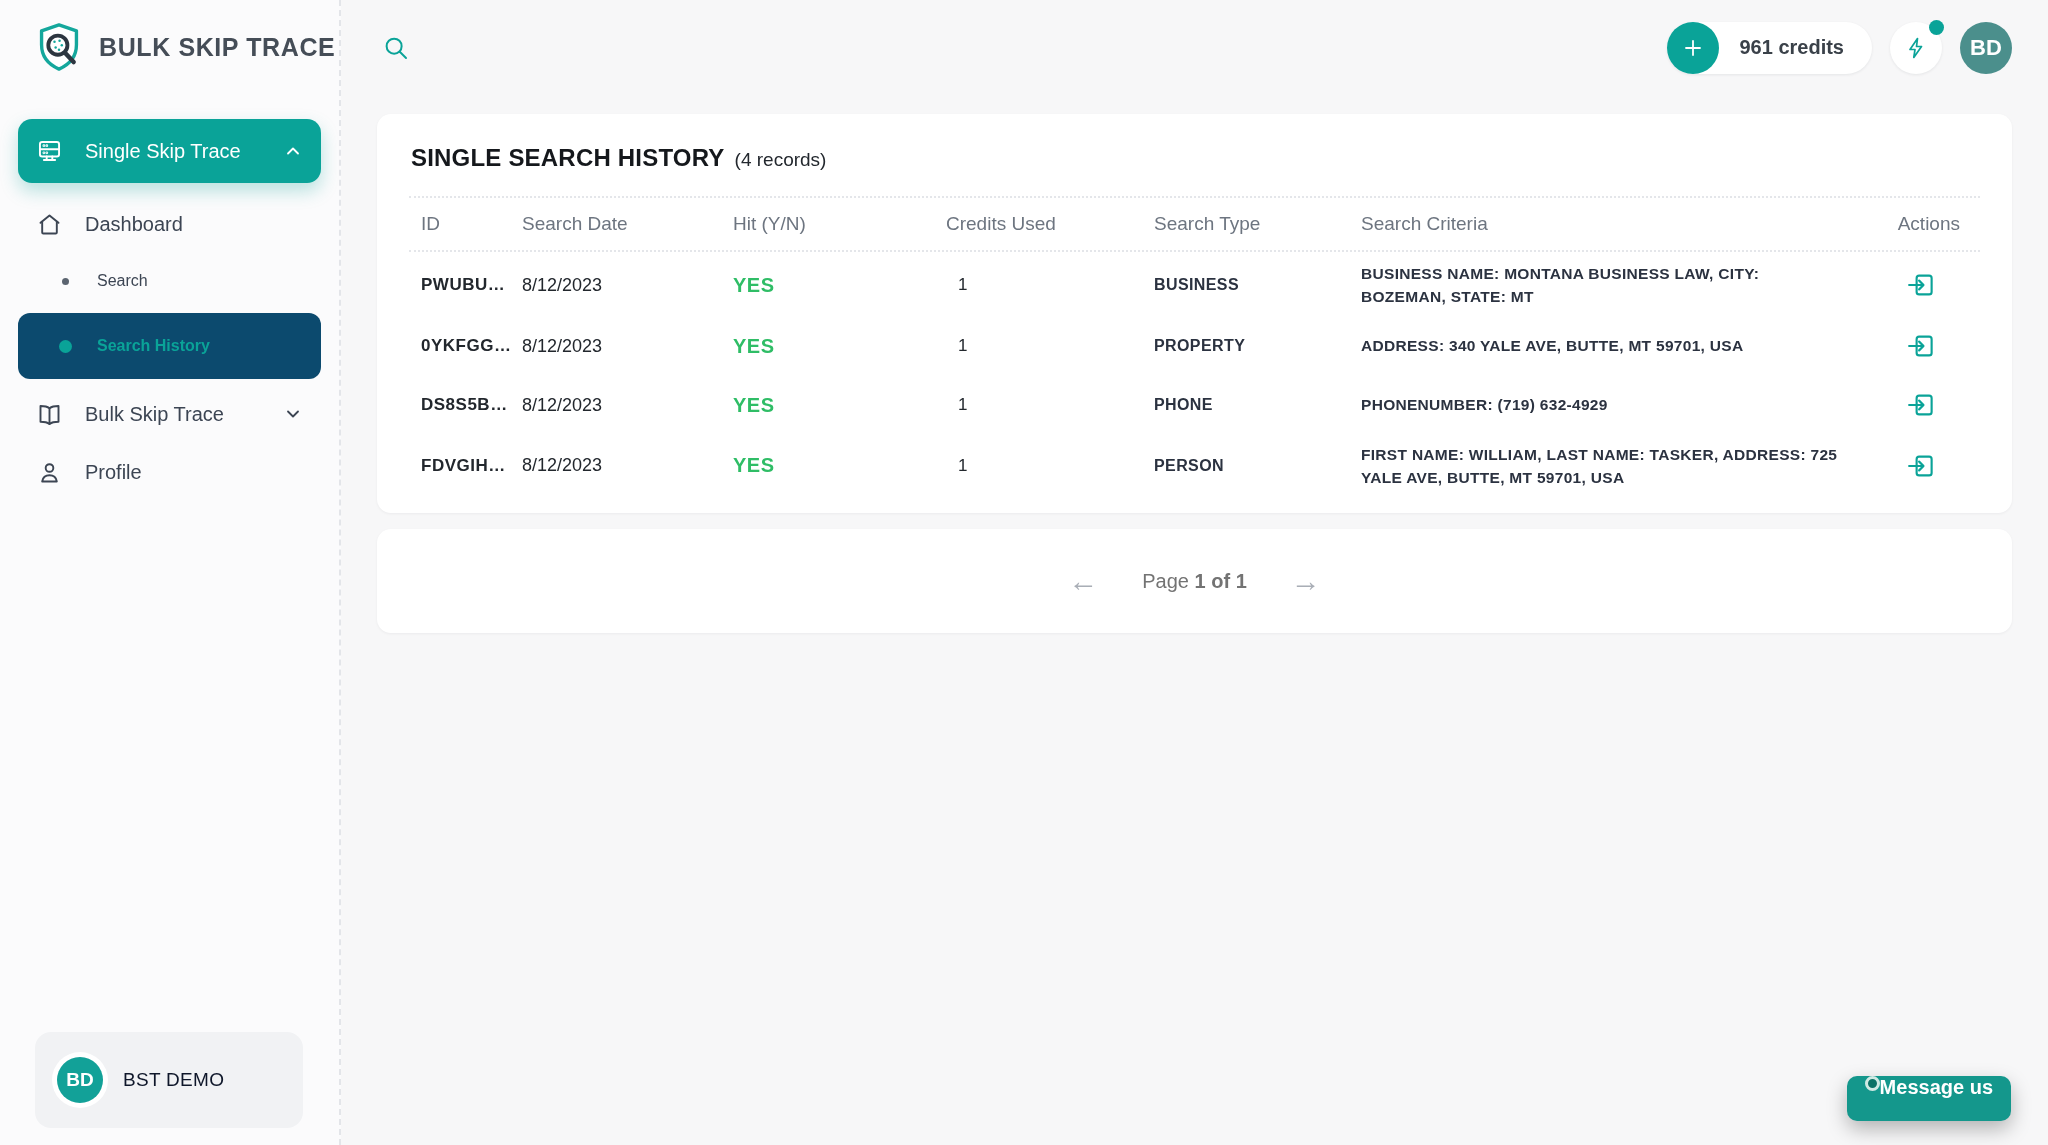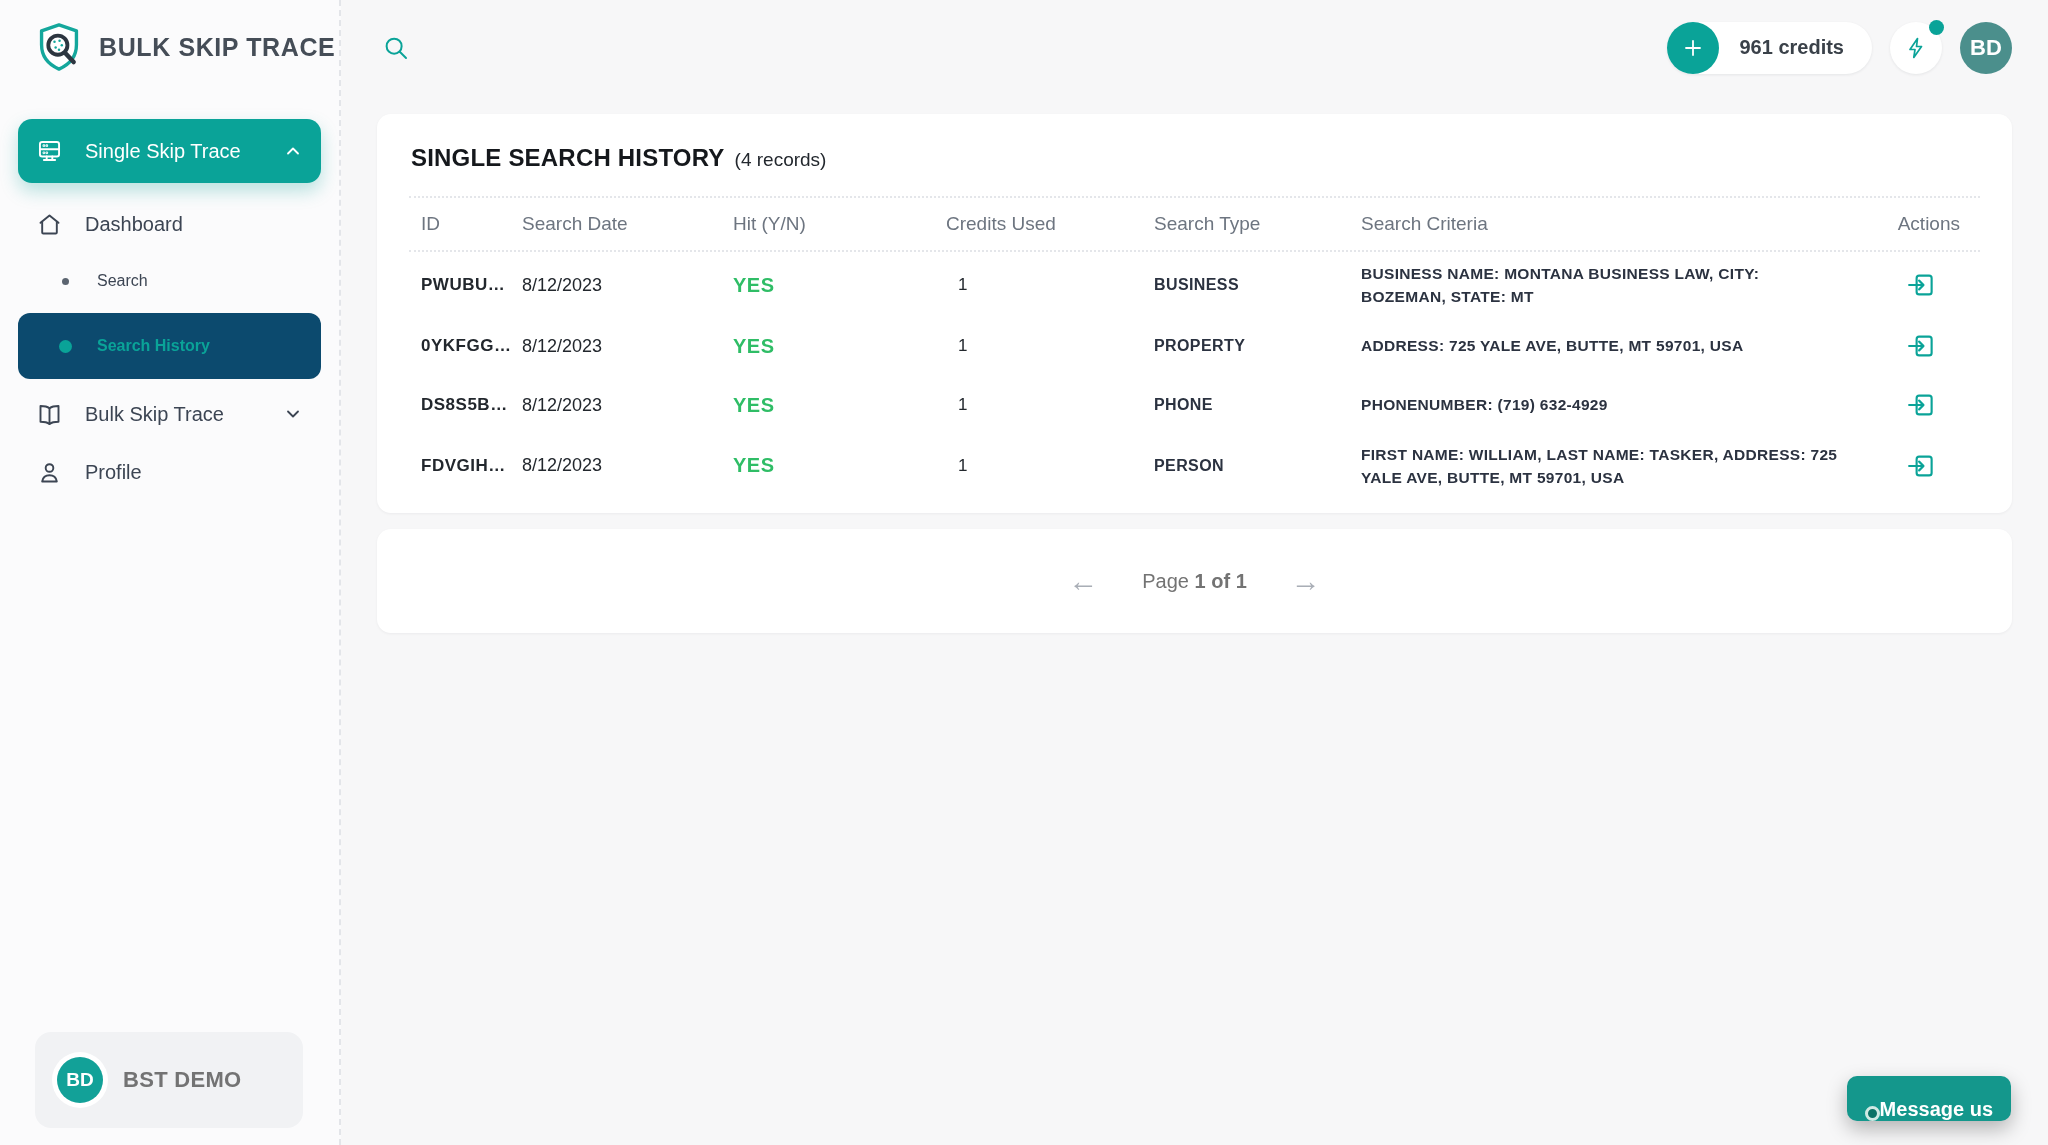--- a/index.html
+++ b/index.html
@@ -41,21 +41,21 @@
 
   .user-card {
     margin:auto 36px 17px 35px; height:96px; background:#f1f2f4; border-radius:16px;
     display:flex; align-items:center; gap:20px; padding:0 22px; cursor:pointer;
   }
   .user-avatar {
     width:46px; height:46px; border-radius:50%; background:#12a198; color:#fff;
     font-weight:700; font-size:19px; display:flex; align-items:center; justify-content:center;
     box-shadow:0 0 0 5px #ffffff;
   }
-  .user-name { font-weight:700; font-size:22px; color:#737373; letter-spacing:.3px; }
+  .user-name { font-weight:400; font-size:19px; color:#0f172a; letter-spacing:.3px; }
 
   
   main { flex:1; padding:0 36px; position:relative; }
   .topbar { height:95px; display:flex; align-items:center; }
   .search-btn { background:none; border:none; cursor:pointer; display:flex; padding:4px; }
   .search-btn svg { width:30px; height:30px; }
   .topbar-right { margin-left:auto; display:flex; align-items:center; gap:18px; }
   .credits-pill {
     position:relative; height:52px; background:#fff; border-radius:26px;
     display:flex; align-items:center; padding:0 28px 0 72px;
@@ -108,21 +108,21 @@
 
   .pagination-card { margin-top:16px; height:104px; display:flex; align-items:center; justify-content:center; gap:44px; }
   .page-arrow { background:none; border:none; cursor:pointer; font-size:30px; color:#a9aeb6; line-height:1; }
   .page-label { font-size:20px; color:#737373; }
   .page-label b { font-weight:700; }
 
   
   .chat-btn {
     position:fixed; right:37px; bottom:24px; height:45px;
     background:#14978c; color:#fff; border:none; border-radius:10px;
-    display:flex; align-items:flex-end; padding:0 18px;
+    display:flex; align-items:flex-start; padding:0 18px;
     font-family:inherit; font-size:20px; font-weight:700; cursor:pointer;
     box-shadow:0 8px 20px rgba(0,0,0,.28);
   }
   .chat-ring { width:15px; height:15px; border-radius:50%; border:3px solid #cfe9e3; background:#0c7266; }
 </style>
 </head>
 <body>
 
 <div class="app">
 
@@ -266,21 +266,21 @@
       </button>
     </span>
   </div>
 
   <div class="trow">
     <span class="td-id">0YKFGG…</span>
     <span class="td-date">8/12/2023</span>
     <span class="td-hit">YES</span>
     <span class="td-credits">1</span>
     <span class="td-type">PROPERTY</span>
-    <span class="td-criteria">ADDRESS: 725 YALE AVE, BUTTE, MT 59701, USA</span>
+    <span class="td-criteria">ADDRESS: 340 YALE AVE, BUTTE, MT 59701, USA</span>
     <span class="td-actions">
       <button class="action-btn">
         <svg viewBox="0 0 24 24" fill="none" stroke="#0aa398" stroke-width="1.7" stroke-linecap="round" stroke-linejoin="round">
           <rect x="8.5" y="4.5" width="12" height="15" rx="2"></rect>
           <line x1="2.5" y1="12" x2="13.5" y2="12"></line>
           <path d="M10.5 8.5L14 12l-3.5 3.5"></path>
         </svg>
       </button>
     </span>
   </div>

